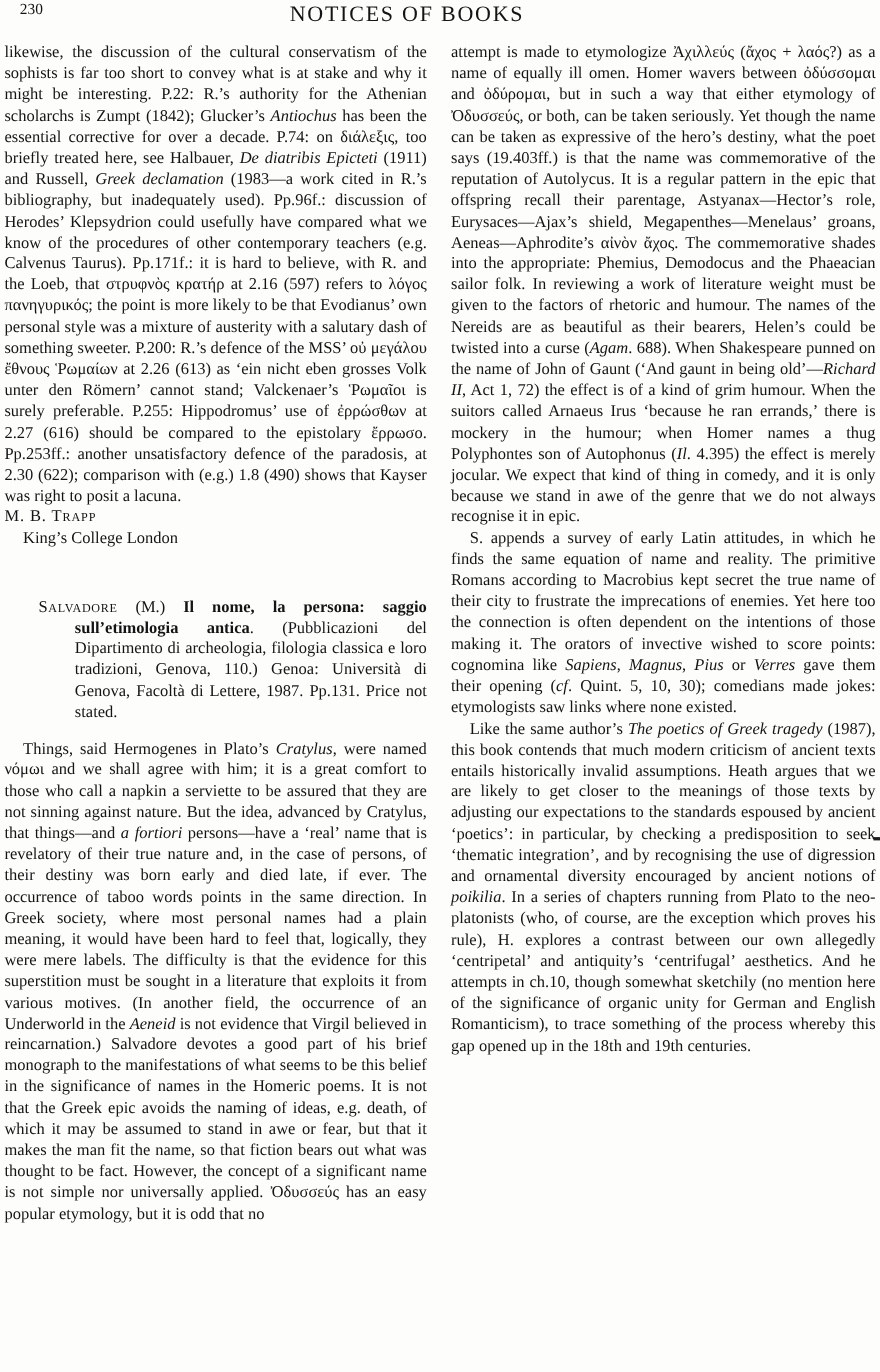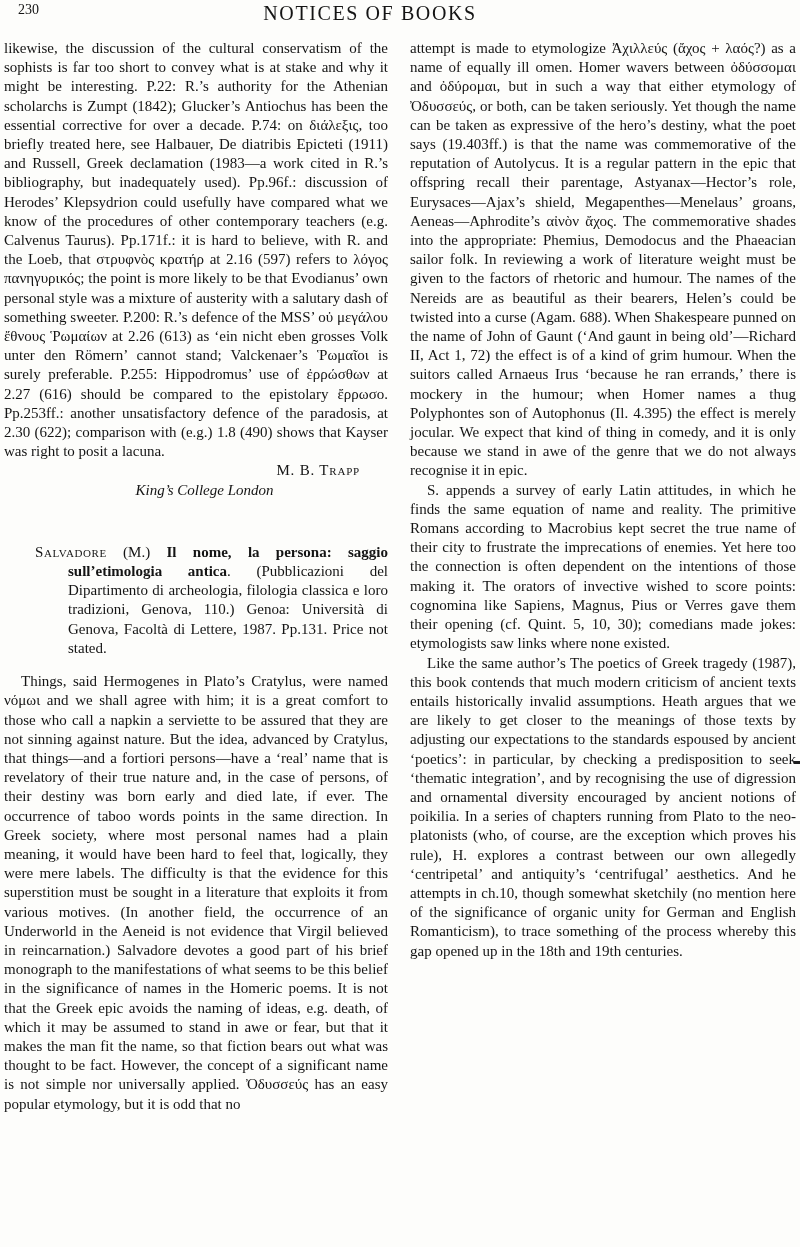--- a/index.html
+++ b/index.html
@@ -16,24 +16,24 @@
     font-size:20px;letter-spacing:1.6px;white-space:nowrap;
   }
   .col{
     position:absolute;top:39px;font-size:15px;line-height:19.2px;
     text-align:justify;text-justify:inter-word;hyphens:auto;
   }
   .col-left{left:4px;width:384px;}
   .col-right{left:410px;width:386px;}
   .para{margin:0;}
   .para.indent{text-indent:17px;}
-  .sig{text-align:right;padding-right:28px;font-variant:small-caps;letter-spacing:0.8px;}
-  .aff{font-style:italic;padding-left:17px;text-align:center;}
+  .sig{text-align:left;padding-right:28px;font-variant:small-caps;letter-spacing:0.8px;}
+  .aff{padding-left:17px;text-align:left;}
   .cite{padding-left:33px;text-indent:-33px;margin-top:43px;margin-bottom:14px;margin-left:31px;}
-  .i{}
+  .i{font-style:italic;}
   .b{font-weight:bold;}
   .sc{font-variant:small-caps;letter-spacing:0.6px;}
   .artifact{position:absolute;right:0;top:761px;width:6px;height:3px;background:#1d1d1d;}
 </style>
 </head>
 <body>
 
 <div class="page-number">230</div>
 <div class="page-title">NOTICES OF BOOKS</div>
 

